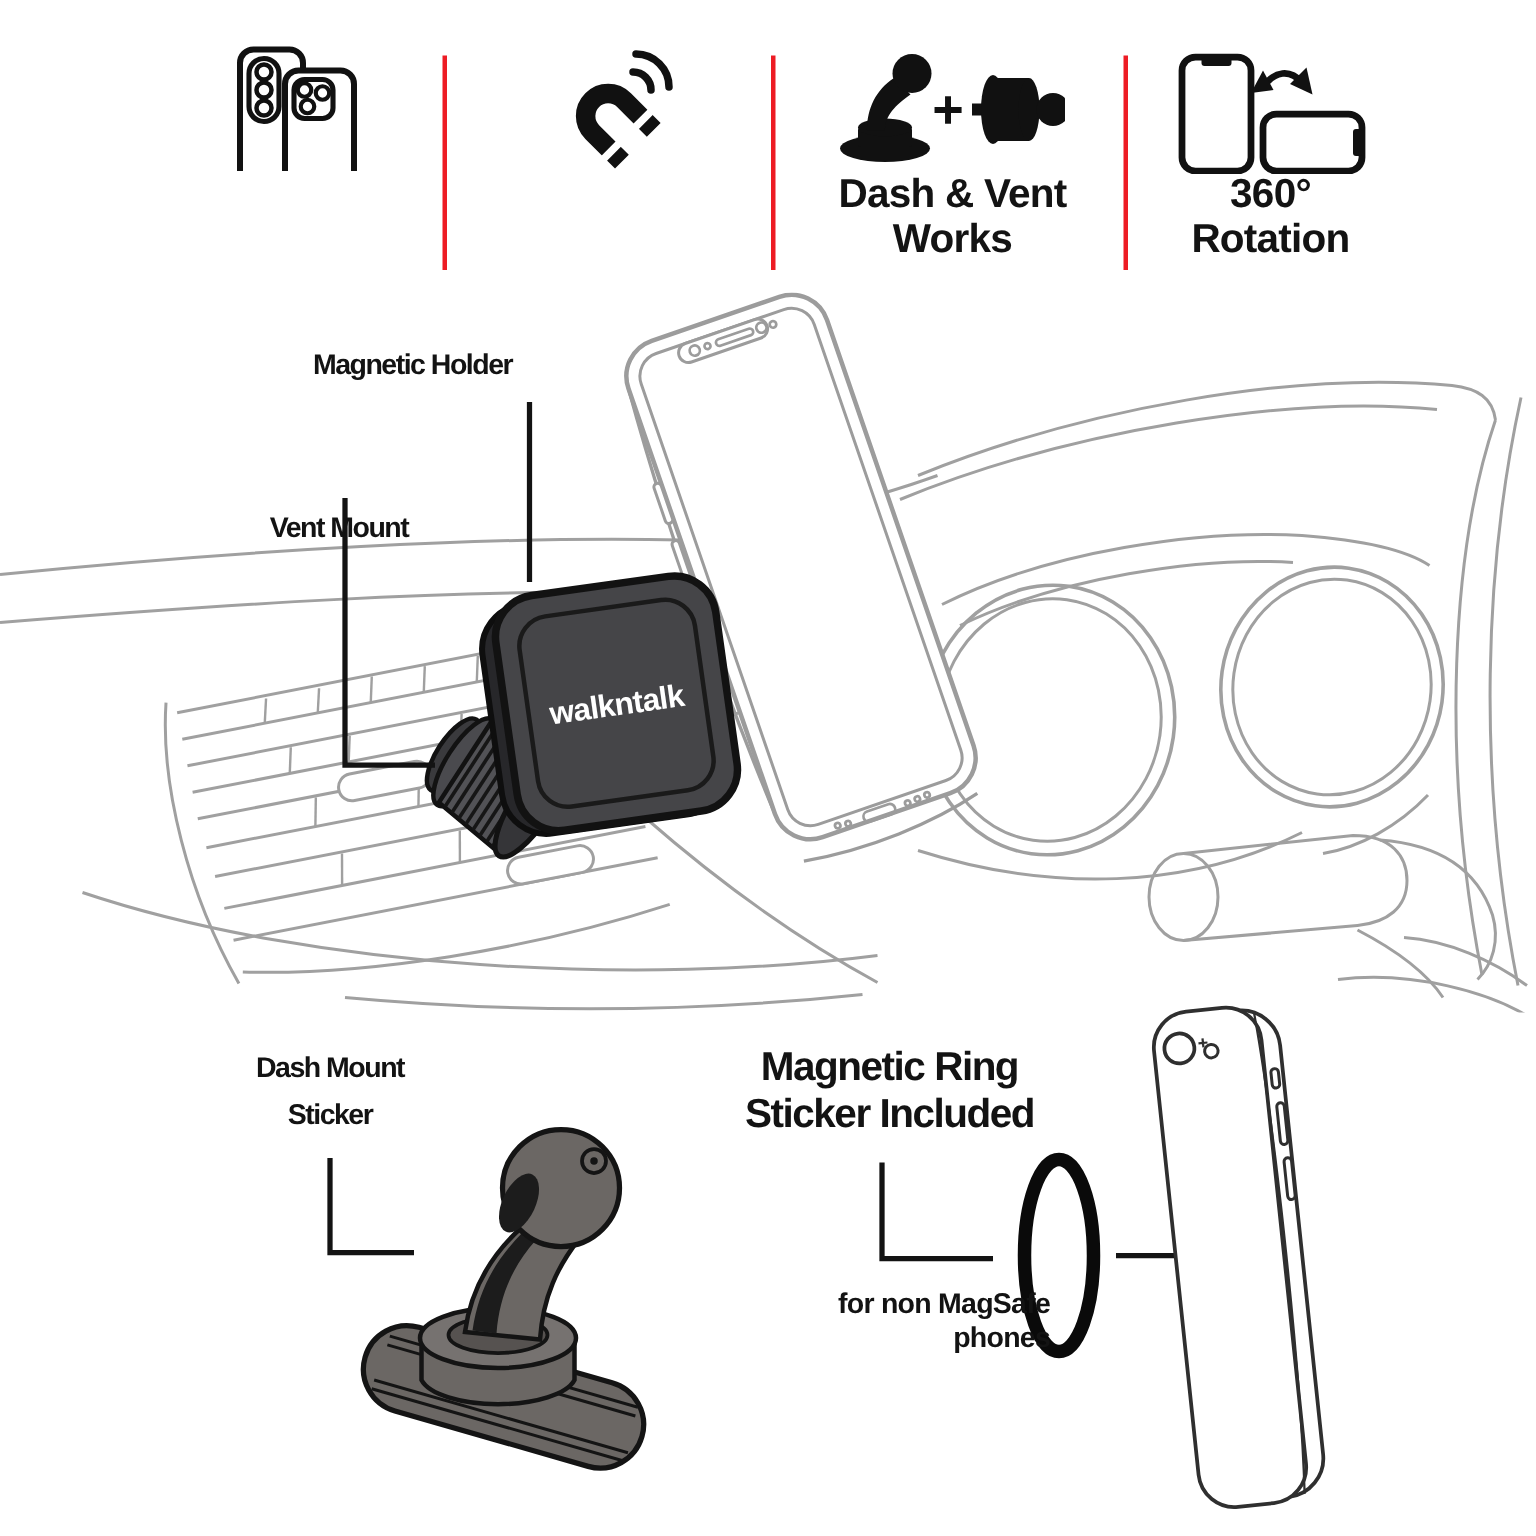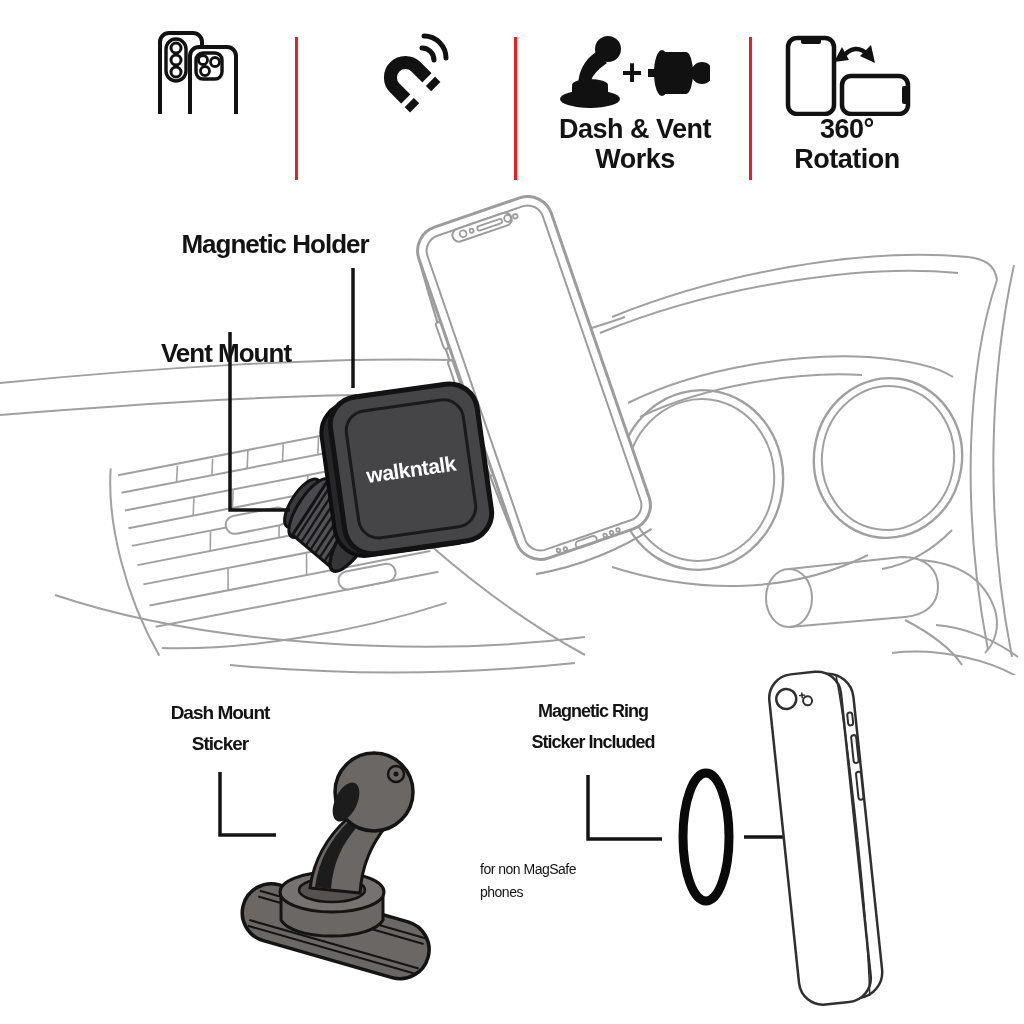--- a/index.html
+++ b/index.html
@@ -13,26 +13,26 @@
     position:absolute;text-align:center;font-weight:700;
     font-size:27px;line-height:30px;letter-spacing:-0.5px;
     color:var(--text-black,#131313);
   }
   .divider{
     position:absolute;top:37px;height:143px;width:3px;
     background:var(--divider-red,#ed1c24);
   }
   .callout{
     position:absolute;text-align:center;font-weight:700;
-    font-size:26px;line-height:30px;letter-spacing:-1px;
+    font-size:19px;line-height:30px;letter-spacing:-1px;
     color:var(--text-black,#131313);
   }
   .callout-sm{
-    position:absolute;text-align:left;font-weight:400;
-    font-size:14px;line-height:23px;letter-spacing:-0.5px;
+    position:absolute;text-align:right;font-weight:700;
+    font-size:19px;line-height:23px;letter-spacing:-0.5px;
     color:var(--text-black,#131313);
   }
   .line2{display:block;}
   svg{display:block;}
 </style>
 </head>
 <body>
 
 <div class="abs" style="left:0;top:0;width:1024px;height:190px;">
 
@@ -285,21 +285,21 @@
       <circle cx="0" cy="-138" r="4.5" stroke-width="2"></circle>
     </g>
   </g>
 </svg>
 
 <div class="callout" style="left:110px;top:697px;width:220px;font-size:19px;line-height:31px;">
   <span>Dash Mount</span>
   <span class="line2">Sticker</span>
 </div>
 
-<div class="callout" style="left:463px;top:696px;width:260px;font-size:18px;line-height:31px;">
+<div class="callout" style="left:463px;top:696px;width:260px;font-size:27px;line-height:31px;">
   <span>Magnetic Ring</span>
   <span class="line2">Sticker Included</span>
 </div>
 
 <div class="callout-sm" style="left:480px;top:858px;width:220px;">
   <span>for non MagSafe</span>
   <span class="line2">phones</span>
 </div>
 
 </body></html>

